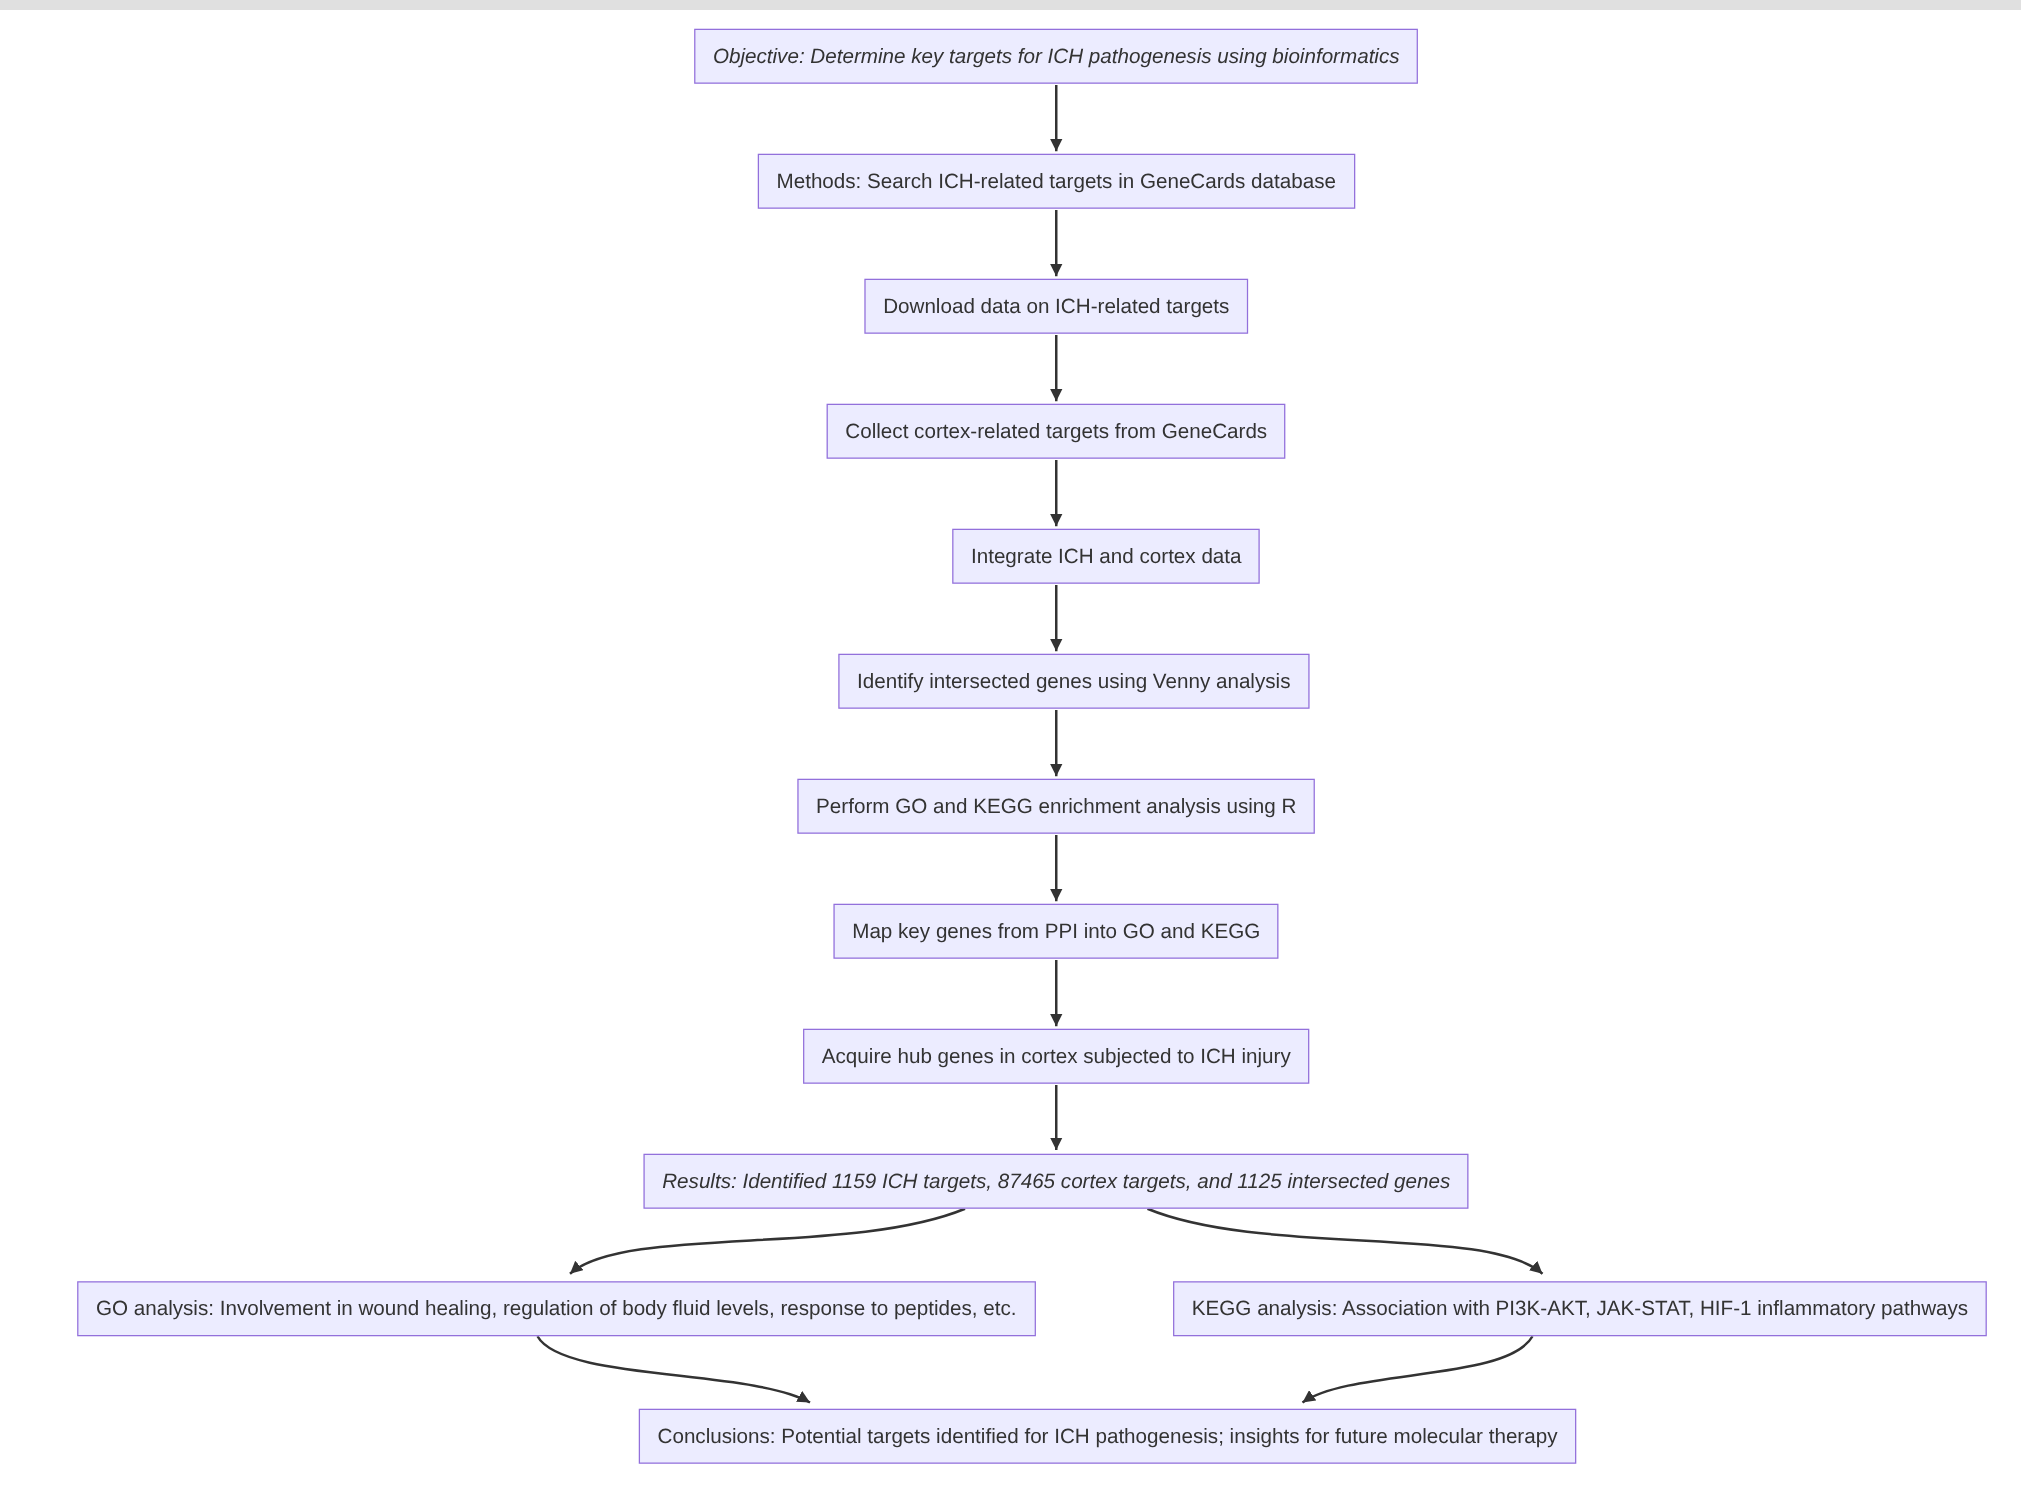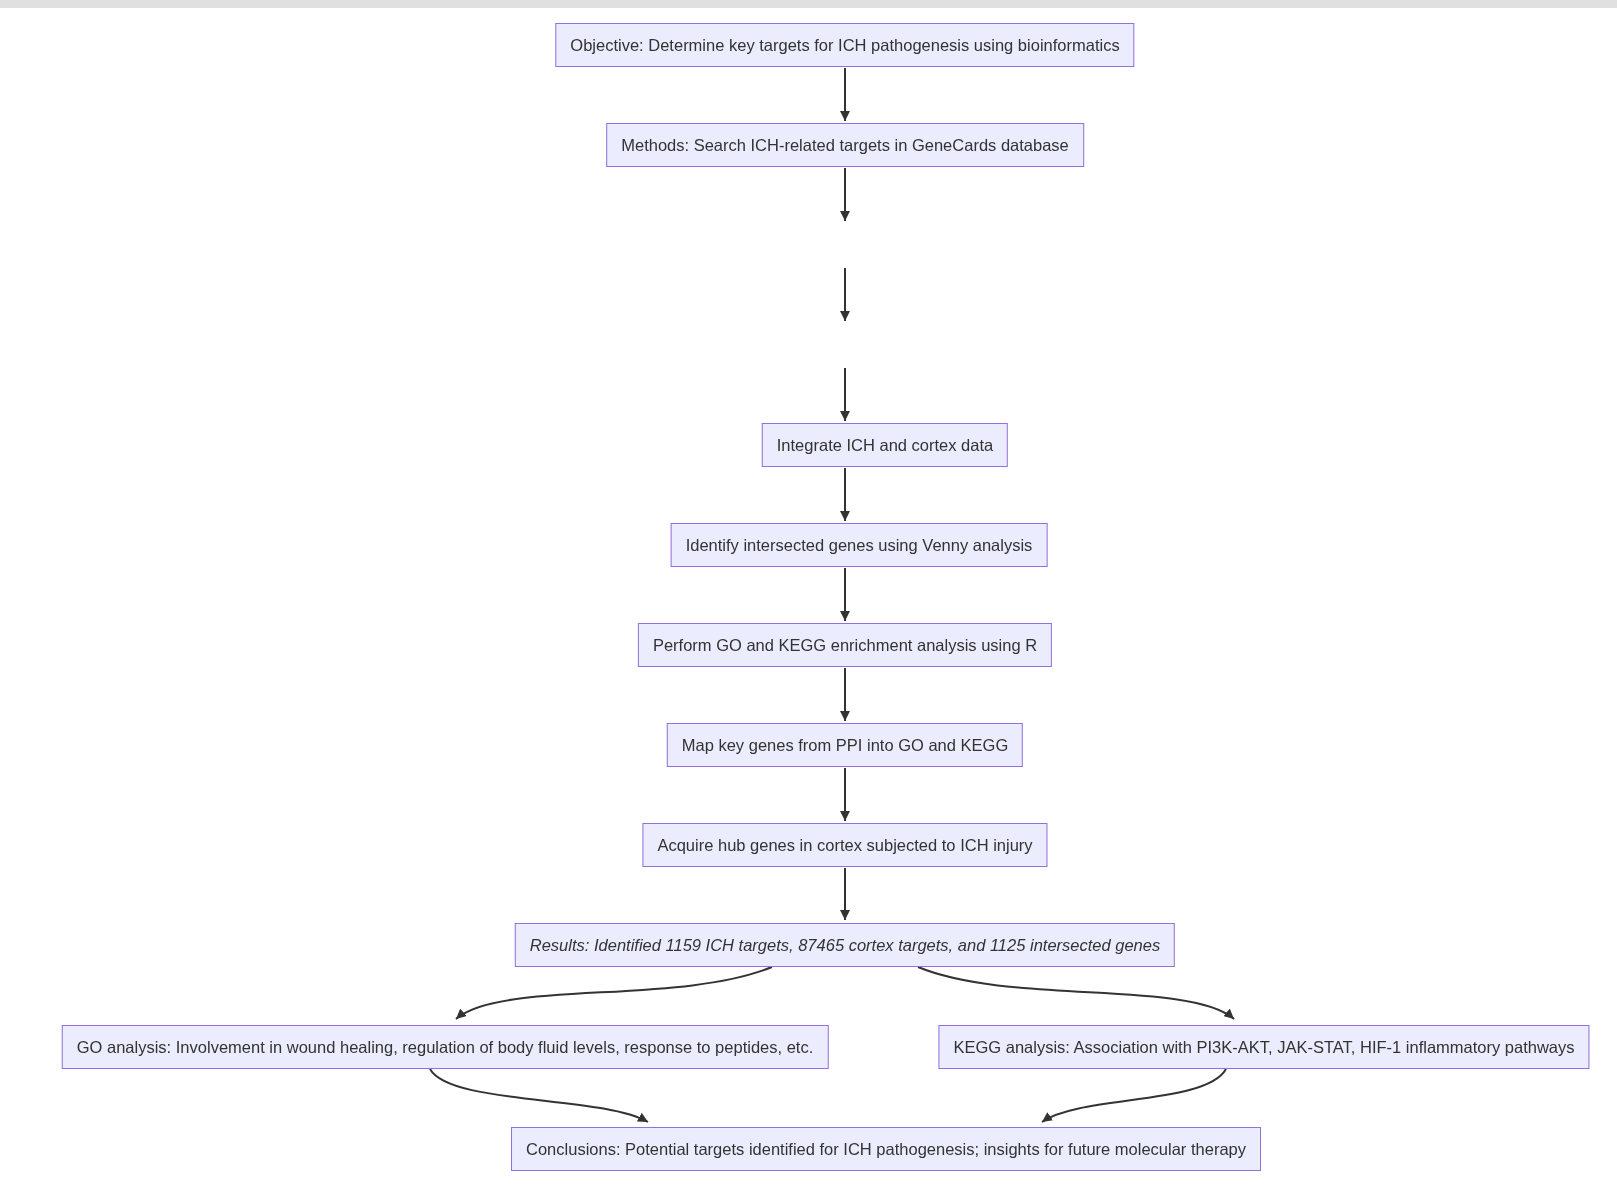--- a/index.html
+++ b/index.html
@@ -62,22 +62,24 @@
     <line class="edge" x1="845" y1="568" x2="845" y2="621" marker-end="url(#arrowhead)"></line>
     <line class="edge" x1="845" y1="668" x2="845" y2="721" marker-end="url(#arrowhead)"></line>
     <line class="edge" x1="845" y1="768" x2="845" y2="821" marker-end="url(#arrowhead)"></line>
     <line class="edge" x1="845" y1="868" x2="845" y2="920" marker-end="url(#arrowhead)"></line>
     <path class="edge" d="M 772 967 C 680 1005 500 980 456 1019" marker-end="url(#arrowhead)"></path>
     <path class="edge" d="M 918 967 C 1010 1005 1190 980 1234 1019" marker-end="url(#arrowhead)"></path>
     <path class="edge" d="M 430 1069 C 450 1105 600 1095 648 1122" marker-end="url(#arrowhead)"></path>
     <path class="edge" d="M 1226 1069 C 1206 1105 1080 1095 1042 1122" marker-end="url(#arrowhead)"></path>
   </svg>
 
-  <div class="node" style="left:845px; top:23px;">Objective: Determine key targets for ICH pathogenesis using bioinformatics</div>
+  <div class="node" style="left:845px; top:23px;font-style:italic;">Objective: Determine key targets for ICH pathogenesis using bioinformatics</div>
   <div class="node" style="left:845px; top:123px;">Methods: Search ICH-related targets in GeneCards database</div>
+  <div class="node" style="left:845px; top:223px;">Download data on ICH-related targets</div>
+  <div class="node" style="left:845px; top:323px;">Collect cortex-related targets from GeneCards</div>
   <div class="node" style="left:845px; top:423px;margin-left:40px;">Integrate ICH and cortex data</div>
   <div class="node" style="left:839px; top:523px;margin-left:20px;">Identify intersected genes using Venny analysis</div>
   <div class="node" style="left:845px; top:623px;">Perform GO and KEGG enrichment analysis using R</div>
   <div class="node" style="left:845px; top:723px;">Map key genes from PPI into GO and KEGG</div>
   <div class="node" style="left:845px; top:823px;">Acquire hub genes in cortex subjected to ICH injury</div>
   <div class="node" style="left:845px; top:923px;font-style:italic;">Results: Identified 1159 ICH targets, 87465 cortex targets, and 1125 intersected genes</div>
   <div class="node" style="left:445px; top:1025px;">GO analysis: Involvement in wound healing, regulation of body fluid levels, response to peptides, etc.</div>
   <div class="node" style="left:1264px; top:1025px;">KEGG analysis: Association with PI3K-AKT, JAK-STAT, HIF-1 inflammatory pathways</div>
   <div class="node" style="left:886px; top:1127px;">Conclusions: Potential targets identified for ICH pathogenesis; insights for future molecular therapy</div>
 </div>

